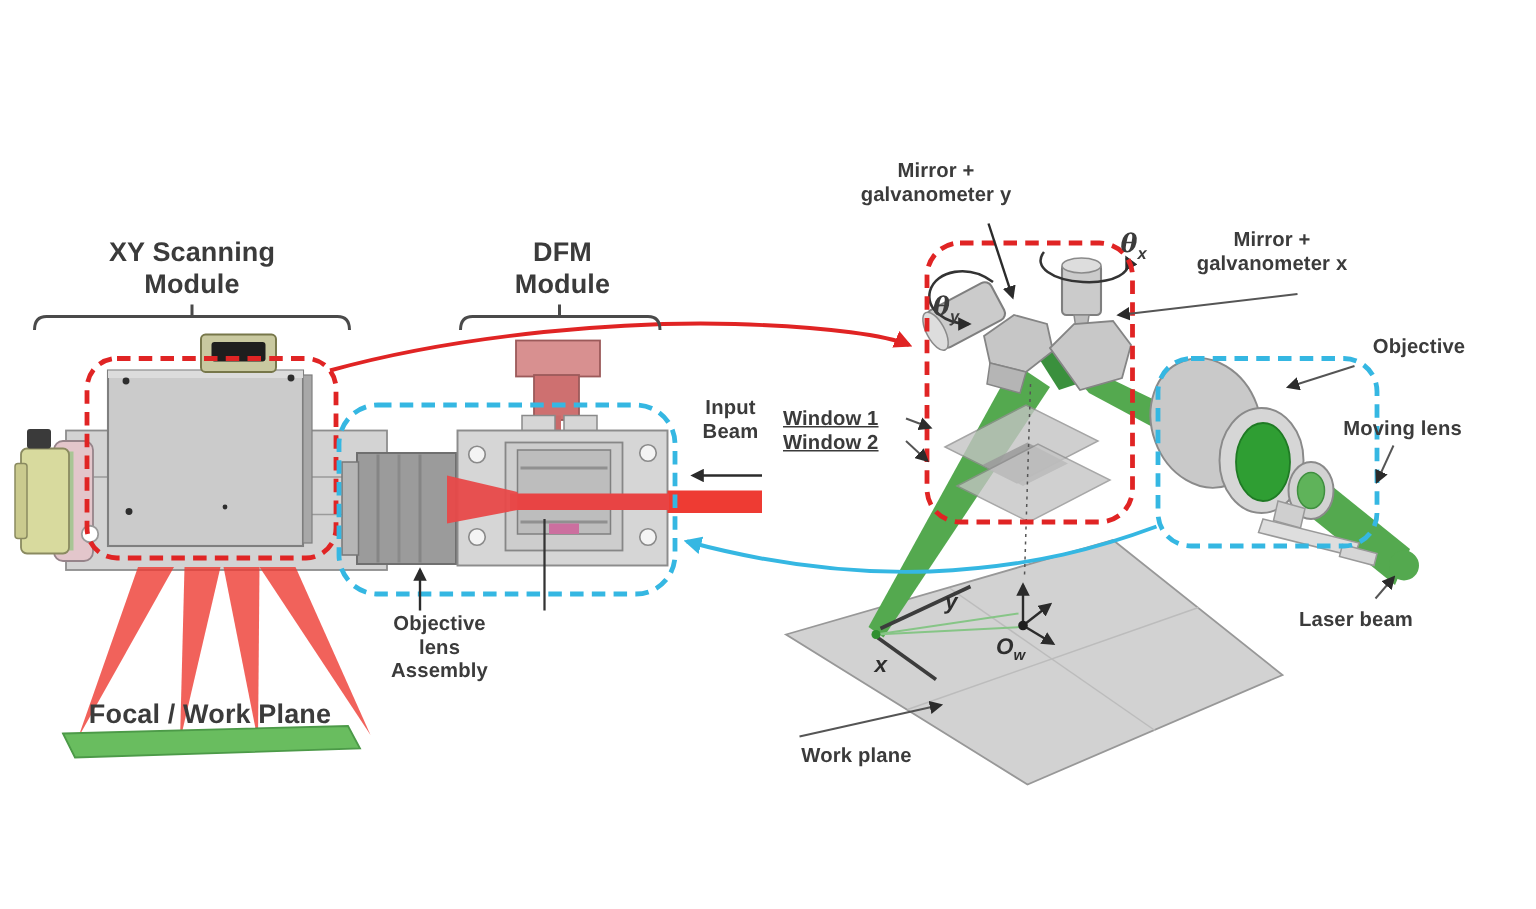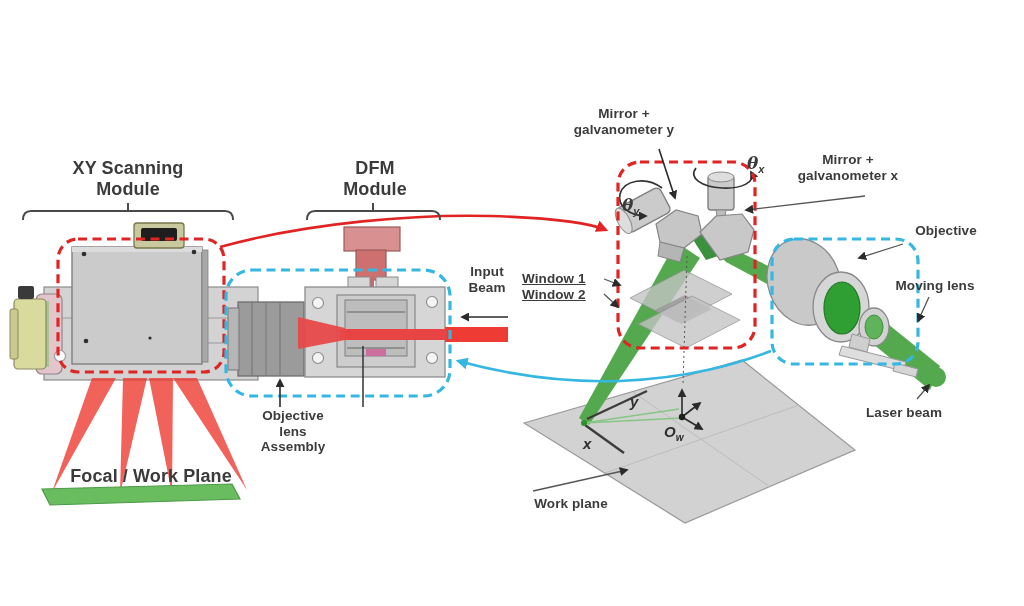--- a/index.html
+++ b/index.html
@@ -223,21 +223,21 @@
 <div class="lbl" style="left:624px;top:106px;">Mirror +
 galvanometer y</div>
 <div class="lbl" style="left:848px;top:152px;">Mirror +
 galvanometer x</div>
 <div class="sym" style="left:594px;top:195px;margin-left:28px;"><span>θ</span><sub>y</sub></div>
 <div class="sym" style="left:747px;top:153px;text-align:center;"><span>θ</span><sub>x</sub></div>
 <div class="lbl" style="left:946px;top:223px;">Objective</div>
 <div class="lbl" style="left:935px;top:278px;">Moving lens</div>
 <div class="lbl" style="left:904px;top:405px;">Laser beam</div>
 <div class="lbl" style="left:571px;top:496px;">Work plane</div>
-<div class="lbl big" style="left:151px;top:466px;">Focal / Work Plane</div>
+<div class="lbl big" style="left:140px;top:466px;">Focal / Work Plane</div>
 <div class="lbl" style="left:293px;top:408px;">Objective
 lens
 Assembly</div>
 <div class="axis" style="left:664px;top:423px;"><span>O</span><sub>w</sub></div>
 <div class="axis" style="left:630px;top:393px;">y</div>
 <div class="axis" style="left:583px;top:435px;">x</div>
 
 </div>
 
 </body></html>

